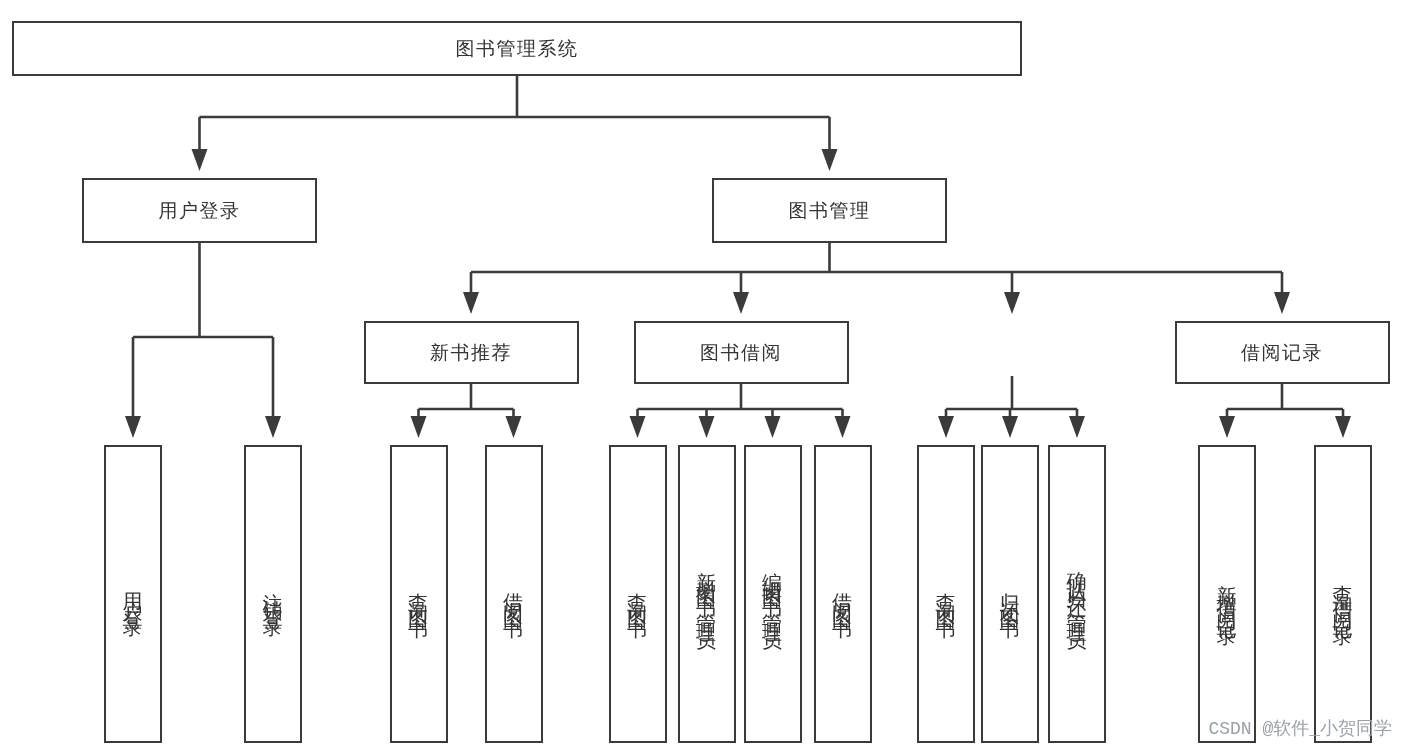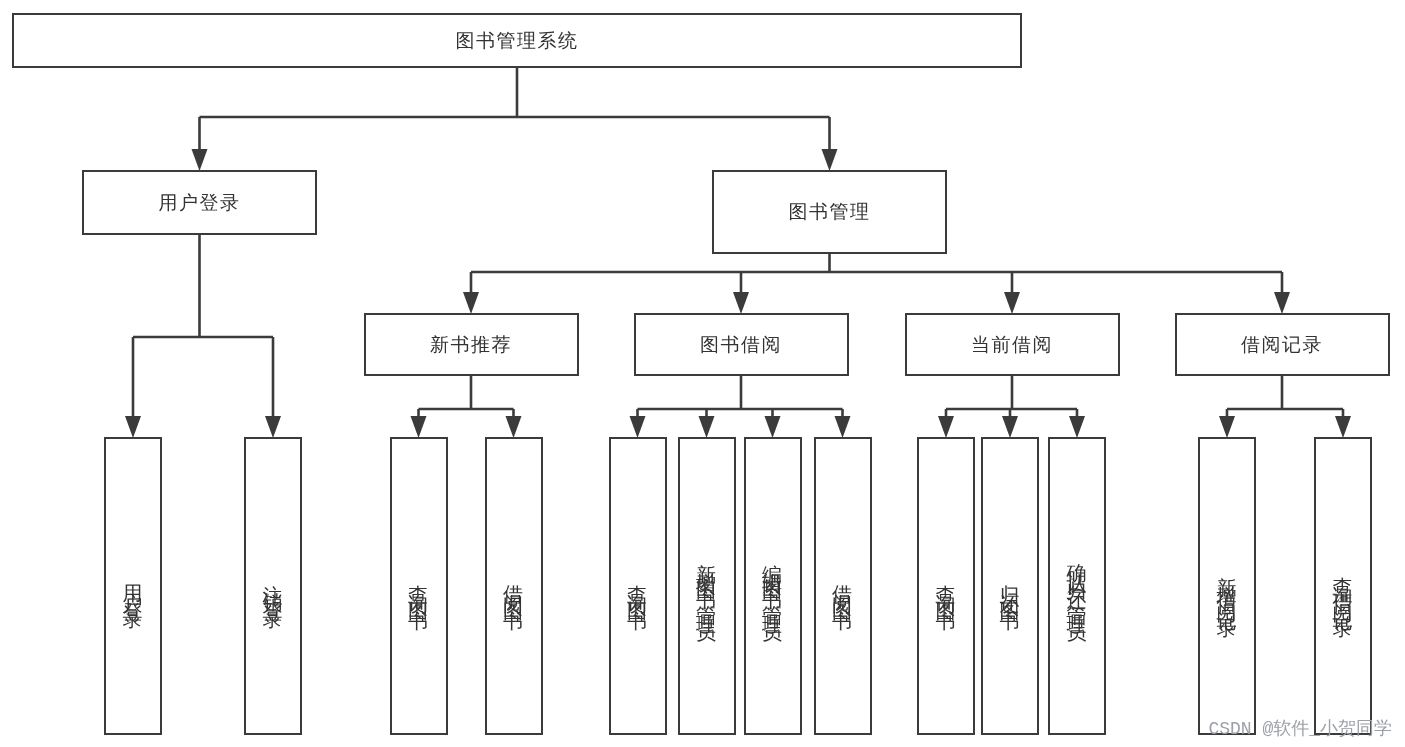--- a/index.html
+++ b/index.html
@@ -34,20 +34,21 @@
   #connectors polygon { fill: var(--line); }
 
   .box {
     position: absolute;
     background: var(--background);
     border: 2.4px solid var(--line);
     display: flex;
     align-items: center;
     justify-content: center;
     color: var(--text);
+    margin-top: 8px;
   }
   .box.h span {
     font-size: 19px;
     letter-spacing: 1.5px;
     white-space: nowrap;
   }
   .box.v span {
     writing-mode: vertical-lr;
     text-orientation: mixed;
     font-size: 20px;
@@ -107,32 +108,29 @@
     <polygon points="1343,438 1335,416 1351,416"></polygon>
   </svg>
 
   <div class="box h" style="left:12px;top:13px;width:1010px;height:55px">
     <span>图书管理系统</span>
   </div>
 
   <div class="box h" style="left:82px;top:170px;width:235px;height:65px">
     <span>用户登录</span>
   </div>
-  <div class="box h" style="left:712px;top:170px;width:235px;height:84px">
+  <div class="box h" style="left:712px;top:170px;width:235px;height:65px">
     <span>图书管理</span>
   </div>
 
   <div class="box h" style="left:363.5px;top:313px;width:215px;height:63px">
     <span>新书推荐</span>
   </div>
   <div class="box h" style="left:633.5px;top:313px;width:215px;height:63px">
     <span>图书借阅</span>
-  </div>
-  <div class="box h" style="left:904.5px;top:313px;width:215px;height:63px">
-    <span>当前借阅</span>
   </div>
   <div class="box h" style="left:1174.5px;top:313px;width:215px;height:63px">
     <span>借阅记录</span>
   </div>
 
   <div class="box v" style="left:104px;top:437px;width:58px;height:298px">
     <span>用户登录</span>
   </div>
   <div class="box v" style="left:244px;top:437px;width:58px;height:298px">
     <span>注销登录</span>

